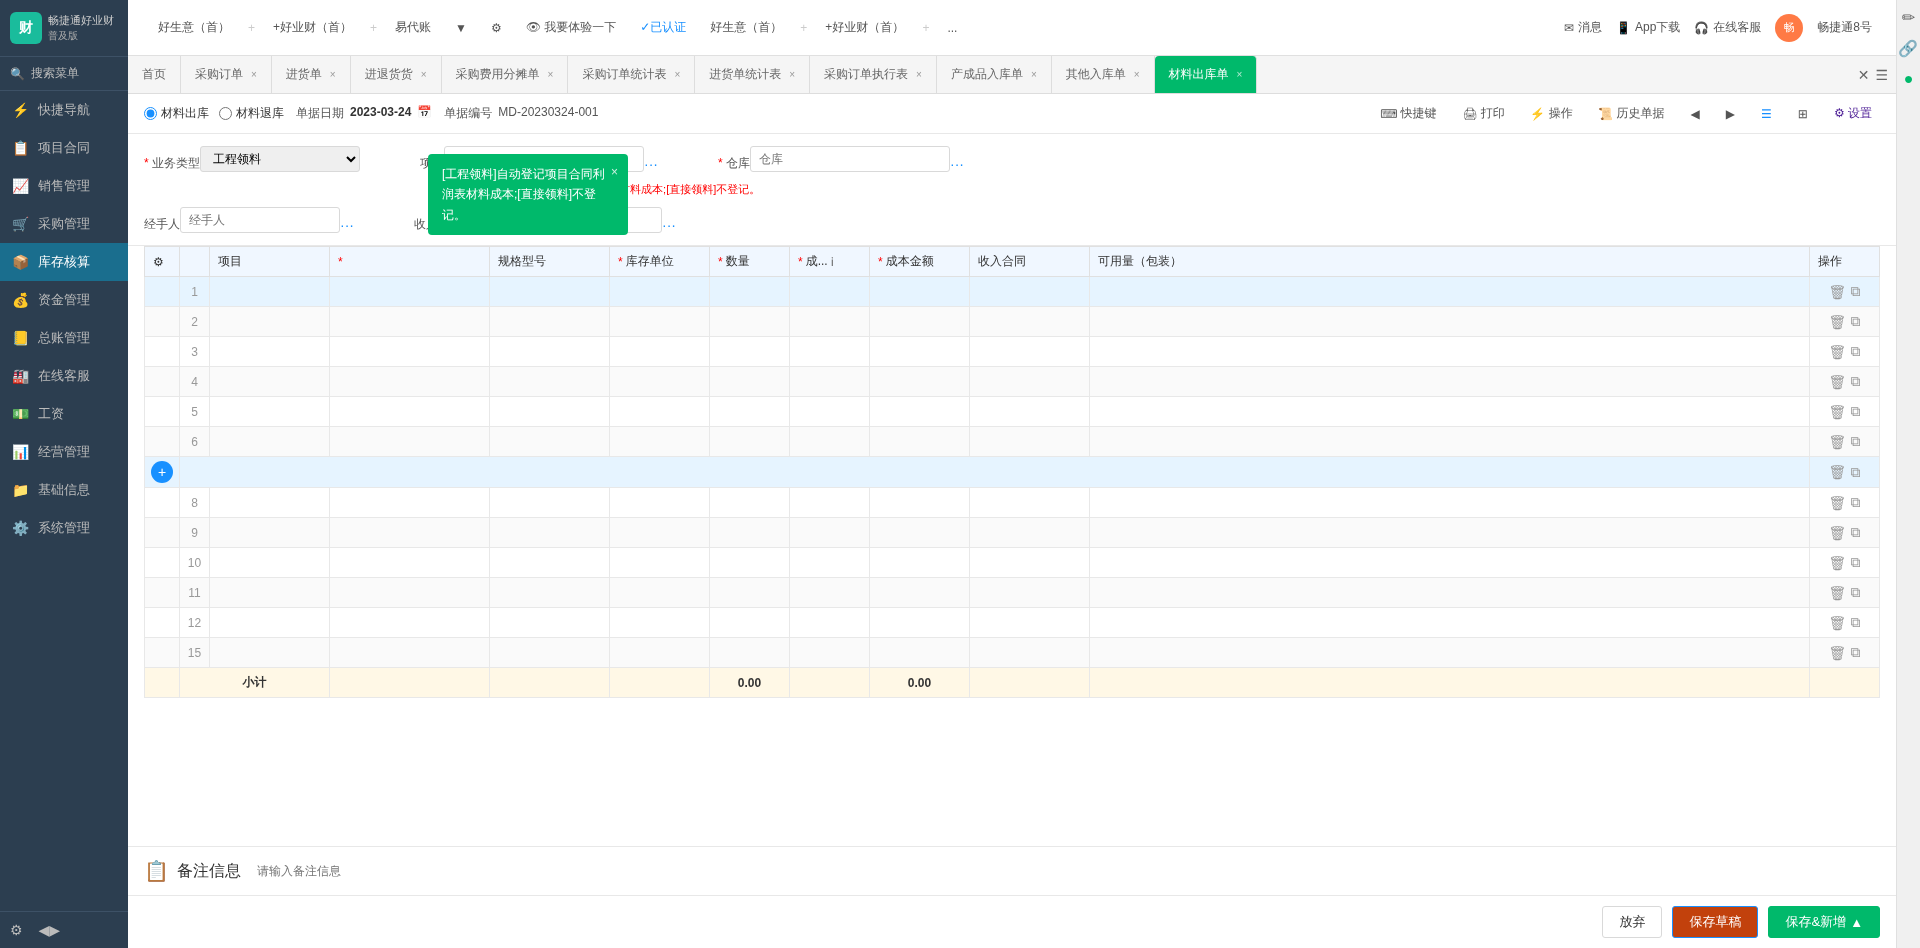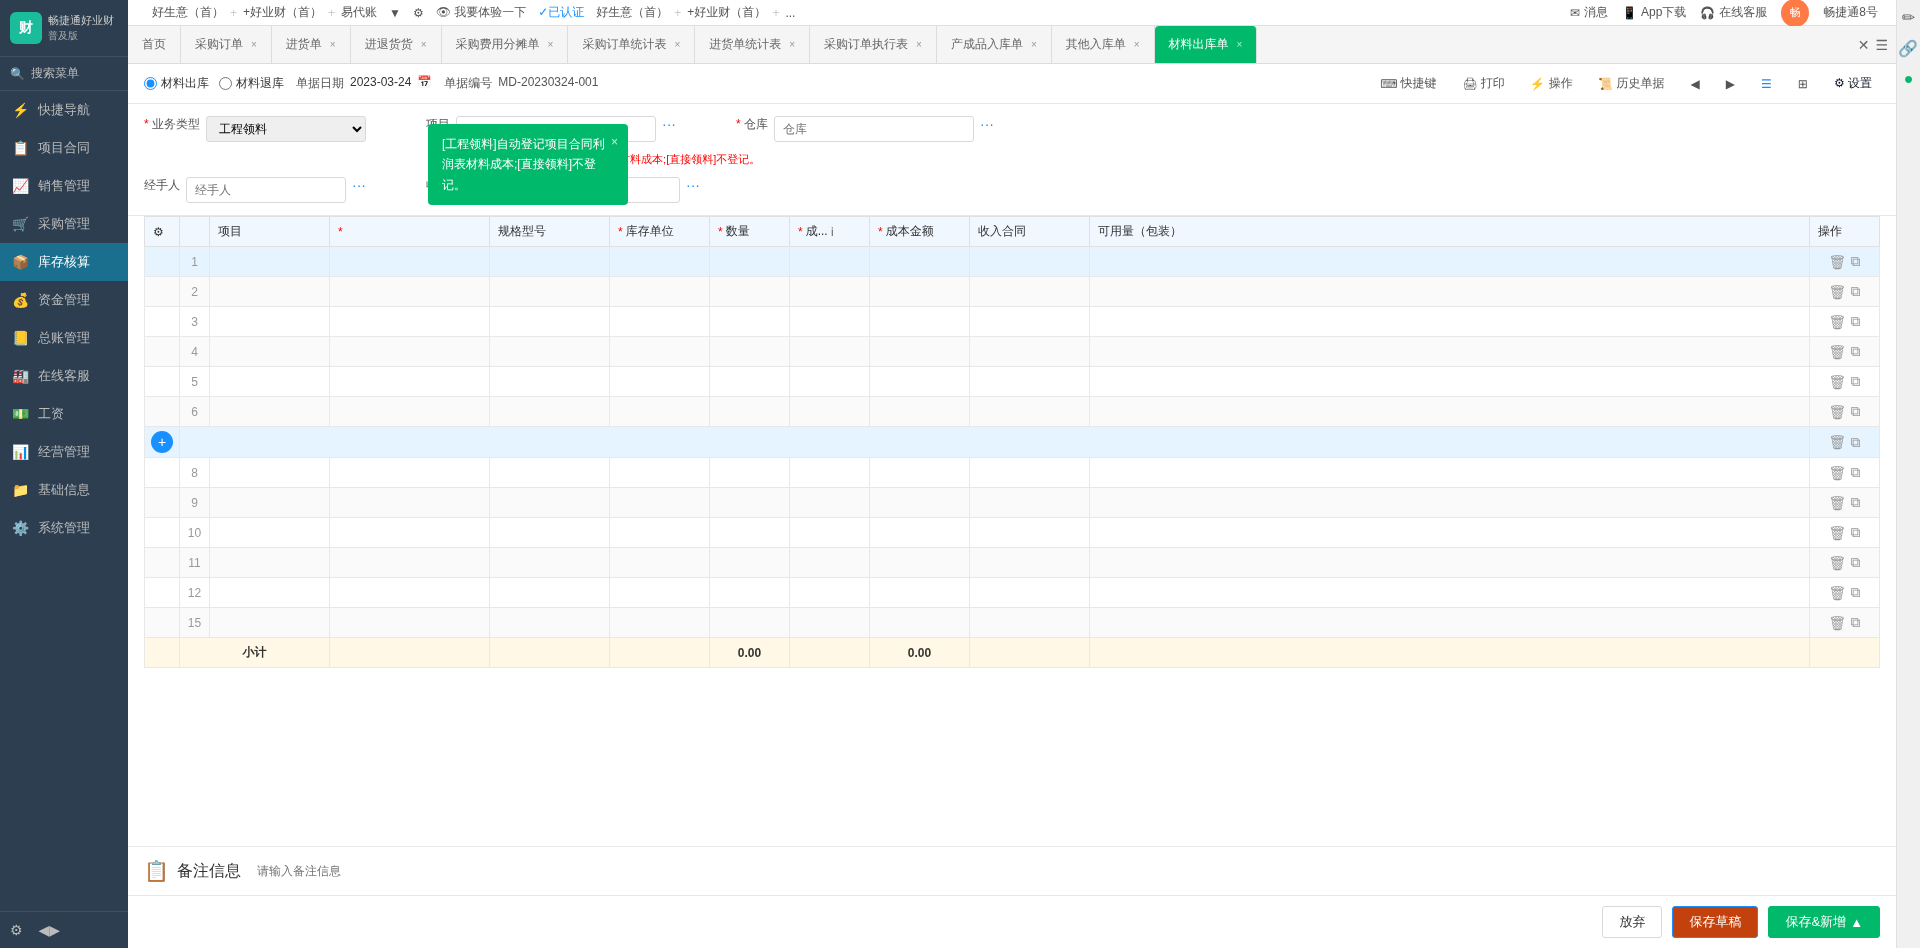--- a/index.html
+++ b/index.html
@@ -22,21 +22,21 @@
     .sidebar-item.active { background: #1a6e8e; color: #fff; }
     .sidebar-item-icon { width: 18px; height: 18px; display: flex; align-items: center; justify-content: center; font-size: 14px; flex-shrink: 0; }
 
     .sidebar-bottom { padding: 10px; border-top: 1px solid #3d5166; display: flex; align-items: center; gap: 16px; }
     .sidebar-bottom-item { color: #bbb; cursor: pointer; font-size: 14px; }
 
     
     .main { flex: 1; display: flex; flex-direction: column; overflow: hidden; background: #fff; }
 
     
-    .topbar { height: 26px; background: #fff; border-bottom: 1px solid #e0e0e0; display: flex; align-items: center; padding: 0 18px; flex-shrink: 0; }
+    .topbar { height: 56px; background: #fff; border-bottom: 1px solid #e0e0e0; display: flex; align-items: center; padding: 0 24px; gap: 12px; flex-shrink: 0; }
     .topbar-item { font-size: 12px; color: #555; cursor: pointer; padding: 2px 6px; }
     .topbar-item.certified { color: #1890ff; }
     .topbar-sep { color: #ccc; }
     .topbar-right { margin-left: auto; display: flex; align-items: center; gap: 14px; }
     .topbar-right-item { display: flex; align-items: center; gap: 4px; font-size: 12px; color: #555; cursor: pointer; }
     .user-avatar { width: 28px; height: 28px; background: #ff7a45; border-radius: 50%; display: flex; align-items: center; justify-content: center; color: white; font-size: 11px; }
 
     
     .tabbar { height: 38px; background: #f5f5f5; border-bottom: 1px solid #ddd; display: flex; align-items: center; flex-shrink: 0; overflow-x: auto; }
     .tabbar::-webkit-scrollbar { display: none; }
@@ -48,28 +48,28 @@
 
     
     .page-content { flex: 1; overflow-y: auto; padding: 0; display: flex; flex-direction: column; }
 
     
     .page-toolbar { padding: 8px 16px; display: flex; align-items: center; gap: 12px; border-bottom: 1px solid #e8e8e8; flex-shrink: 0; }
     .radio-group { display: flex; align-items: center; gap: 10px; }
     .radio-item { display: flex; align-items: center; gap: 4px; cursor: pointer; }
     .radio-item input[type="radio"] { accent-color: #1890ff; }
     .toolbar-field { display: flex; gap: 6px; font-size: 12px; color: #555; }
-    .toolbar-date { color: #333; font-weight: normal; }
+    .toolbar-date { color: #333; font-weight: bold; }
     .toolbar-right { margin-left: auto; display: flex; align-items: center; gap: 10px; }
     .toolbar-btn { padding: 3px 8px; font-size: 12px; color: #555; cursor: pointer; border: none; background: transparent; display: flex; align-items: center; gap: 3px; }
 
     
     .form-area { padding: 12px 16px; display: flex; flex-direction: column; gap: 10px; border-bottom: 1px solid #e8e8e8; flex-shrink: 0; position: relative; }
     .form-row { display: flex; align-items: center; gap: 20px; }
-    .form-field { display: flex; align-items: flex-start; gap: 6px; }
+    .form-field { display: flex; align-items: flex-end; }
     .form-label { color: #555; font-size: 12px; white-space: nowrap; }
     .form-label.required::before { content: '* '; color: red; }
     .form-input { border: 1px solid #d9d9d9; border-radius: 3px; padding: 3px 8px; font-size: 12px; min-width: 120px; height: 26px; }
     .form-select { border: 1px solid #d9d9d9; border-radius: 3px; padding: 3px 8px; font-size: 12px; min-width: 150px; height: 26px; }
     .form-dots { color: #1890ff; cursor: pointer; font-size: 14px; }
     .warning-text { color: #f00; font-size: 11px; }
 
     
     .grid-area { flex: 1; overflow: auto; padding: 0 16px; }
     .data-table { width: 100%; border-collapse: collapse; font-size: 12px; min-width: 1200px; }
@@ -302,21 +302,21 @@
             <span>操作</span>
           </button>
           <button class="toolbar-btn">
             <span>📜</span>
             <span>历史单据</span>
           </button>
           <button class="toolbar-btn">◀</button>
           <button class="toolbar-btn">▶</button>
           <button class="toolbar-btn" style="color:#1890ff">☰</button>
           <button class="toolbar-btn">⊞</button>
-          <button class="toolbar-btn" style="color:#0f172a">⚙ 设置</button>
+          <button class="toolbar-btn" style="color:#4c1d95">⚙ 设置</button>
         </div>
       </div>
 
       <div class="form-area" style="position:relative;">
         <div class="form-row">
           <div class="form-field">
             <span class="form-label required">业务类型</span>
             <select class="form-select" style="width:160px;">
               <option>工程领料</option>
               <option>直接领料</option>

